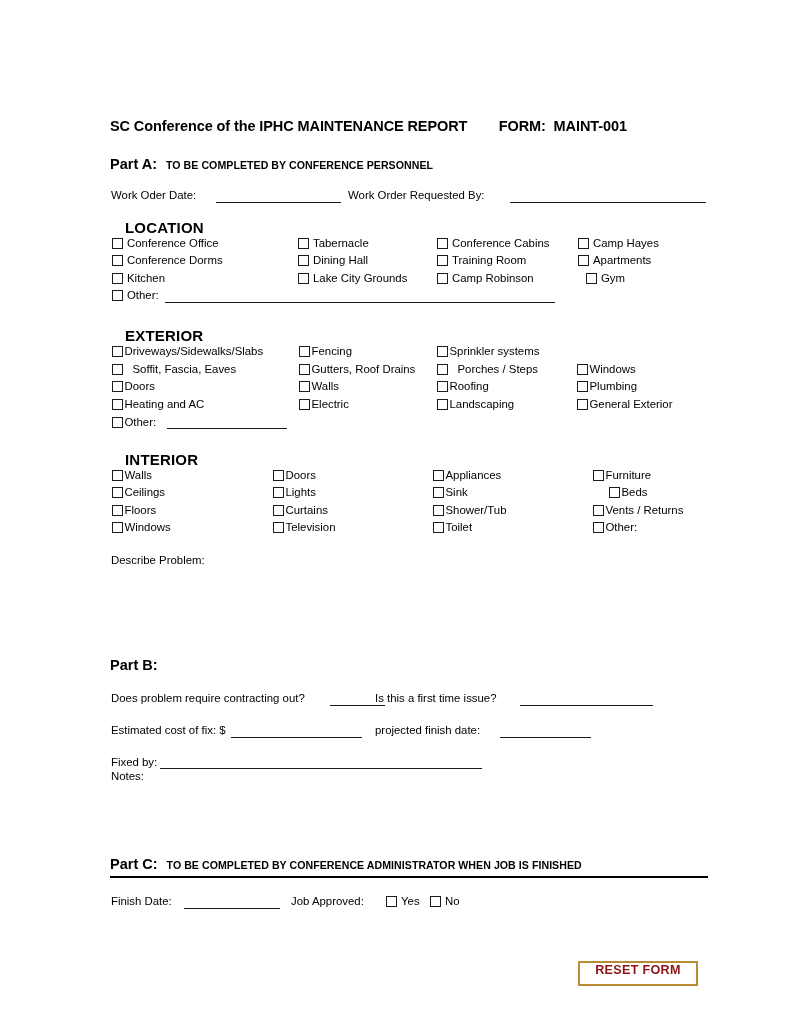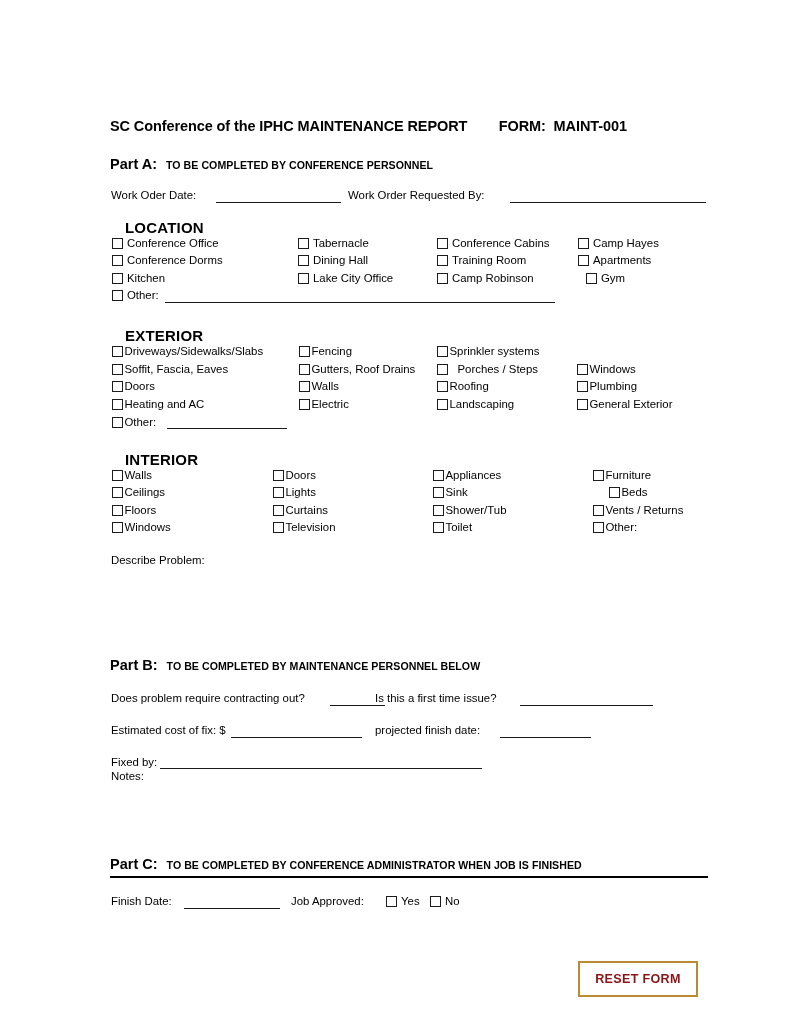--- a/index.html
+++ b/index.html
@@ -99,25 +99,24 @@
   }
   .cbrow .lbl { margin-left: 6px; }
   .cbrow.tight .lbl { margin-left: 1.5px; }
   .cbrow.semi .lbl { margin-left: 4px; }
 
   
   .reset-btn {
     position: absolute;
     left: 578px; top: 917px;
     width: 120px;
-    height: 36px;
+    height: 25px;
     border: 2px solid #bb8b33;
     background: #ffffff;
     display: flex;
-    align-items: center;
     justify-content: center;
     box-sizing: border-box;
     cursor: pointer;
     padding: 0;
   }
   .reset-btn .reset-inner {
     color: #8c1414;
     font-size: 12.6px;
     font-weight: bold;
     letter-spacing: 0.3px;
@@ -160,21 +159,21 @@
   <div class="cbrow semi" style="left:298px; top:194px;">
     <span class="cbox"></span>
     <span class="lbl">Tabernacle</span>
   </div>
   <div class="cbrow semi" style="left:298px; top:211px;">
     <span class="cbox"></span>
     <span class="lbl">Dining Hall</span>
   </div>
   <div class="cbrow semi" style="left:298px; top:229px;">
     <span class="cbox"></span>
-    <span class="lbl">Lake City Office</span>
+    <span class="lbl">Lake City Grounds</span>
   </div>
 
   <div class="cbrow semi" style="left:437px; top:194px;">
     <span class="cbox"></span>
     <span class="lbl">Conference Cabins</span>
   </div>
   <div class="cbrow semi" style="left:437px; top:211px;">
     <span class="cbox"></span>
     <span class="lbl">Training Room</span>
   </div>
@@ -201,21 +200,21 @@
     <span class="lbl">Other:</span>
   </div>
   <div class="blank" style="left:165px; top:258px; width:390px;"></div>
 
   <div class="abs sec-head" style="left:111px; top:283px;">EXTERIOR</div>
 
   <div class="cbrow tight" style="left:112px; top:302px;">
     <span class="cbox"></span>
     <span class="lbl">Driveways/Sidewalks/Slabs</span>
   </div>
-  <div class="cbrow tight" style="left:112px; top:320px;">
+  <div class="cbrow tight" style="left:112px; top:320px;gap:8px;">
     <span class="cbox"></span>
     <span class="lbl">Soffit, Fascia, Eaves</span>
   </div>
   <div class="cbrow tight" style="left:112px; top:337px;">
     <span class="cbox"></span>
     <span class="lbl">Doors</span>
   </div>
   <div class="cbrow tight" style="left:112px; top:355px;">
     <span class="cbox"></span>
     <span class="lbl">Heating and AC</span>
@@ -342,21 +341,20 @@
   <div class="cbrow tight" style="left:593px; top:478px;">
     <span class="cbox"></span>
     <span class="lbl">Other:</span>
   </div>
 
   <div class="abs body-text" style="left:111px; top:510px;">Describe Problem:</div>
   <div class="abs" style="left:111px; top:527px; width:596px; height:70px;"></div>
 
   <div class="abs part-head" style="left:110px; top:613px;">
     <span class="part-label">Part B:</span>
-    <span class="part-sub">TO BE COMPLETED BY MAINTENANCE PERSONNEL BELOW</span>
   </div>
 
   <div class="abs body-text" style="left:111px; top:648px;">Does problem require contracting out?</div>
   <div class="blank" style="left:330px; top:661px; width:55px;"></div>
 
   <div class="abs body-text" style="left:375px; top:648px;">Is this a first time issue?</div>
   <div class="blank" style="left:520px; top:661px; width:133px;"></div>
 
   <div class="abs body-text" style="left:111px; top:680px;">Estimated cost of fix: $</div>
   <div class="blank" style="left:231px; top:693px; width:131px;"></div>

